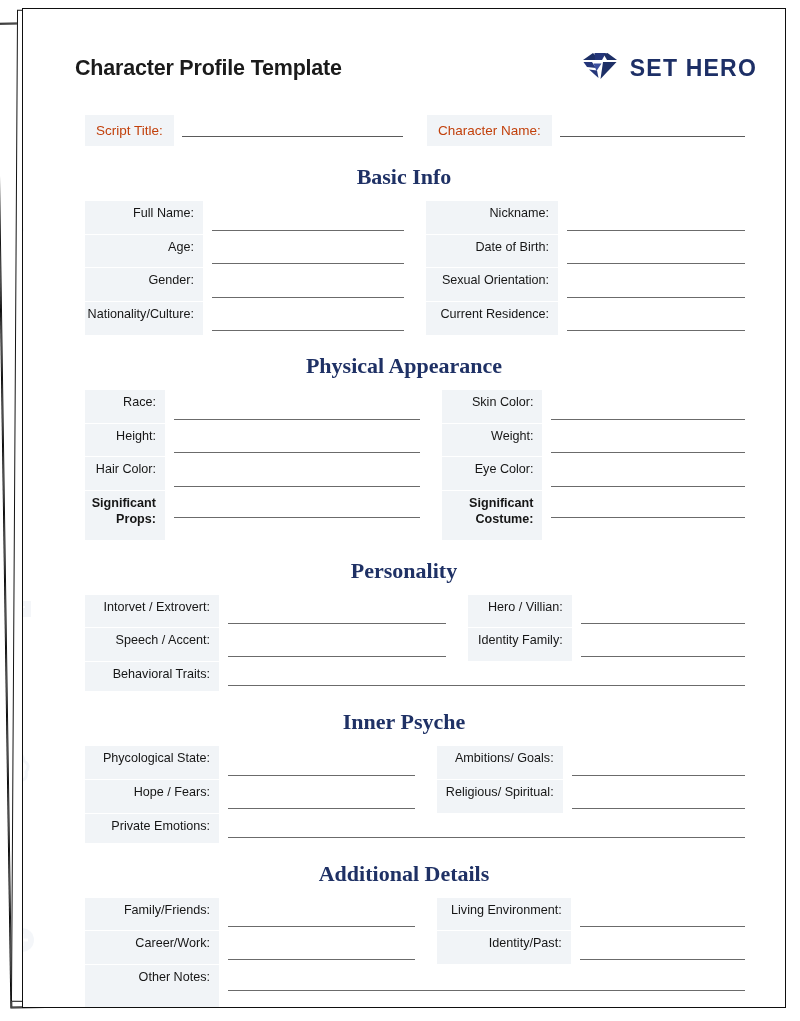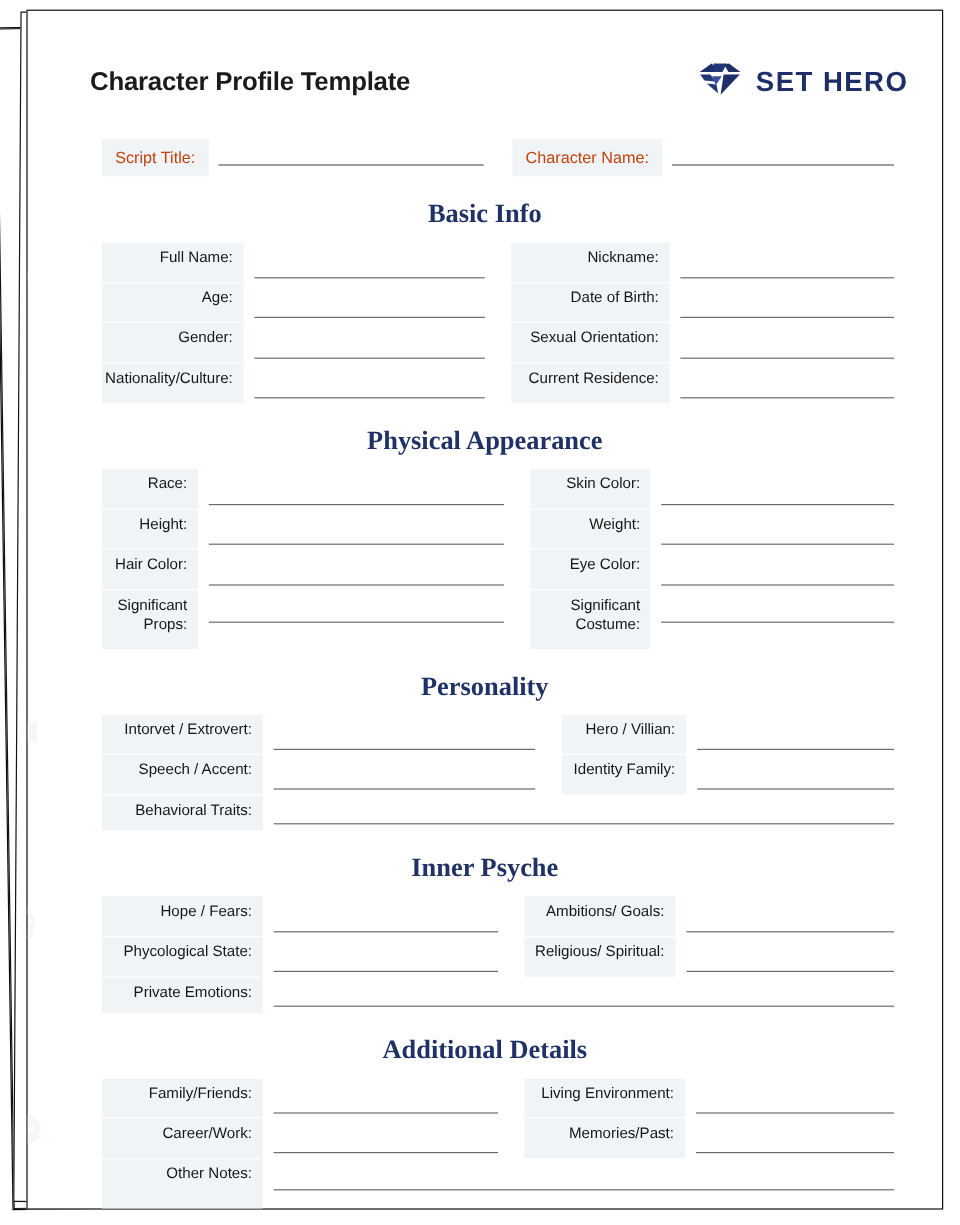--- a/index.html
+++ b/index.html
@@ -122,21 +122,21 @@
     line-height: 1.25;
     border-bottom: 1px solid #ffffff;
   }
   .row:last-child .lbl { border-bottom: none; }
   .row .rule {
     flex: 1;
     align-self: flex-end;
     border-bottom: 1px solid #6b6b6b;
     margin: 0 0 4px 9px;
   }
-  .row.tall { min-height: 46px; }
+  .row.tall { min-height: 46px; font-weight: bold; }
   .row.tall .lbl { align-items: center; }
   .row.tall .rule { margin-bottom: 22px; }
 
   
   .col.left  .lbl { width: 134px; }
   .col.right .lbl { width: 140px; }
 
   .basic .col.left  .lbl { width: 118px; }
   .basic .col.right .lbl { width: 132px; }
 
@@ -378,25 +378,25 @@
           <path d="M27 10 q-12 -5 -14 7 q-7 4 -2 11 q-2 8 7 9 q3 5 9 2"></path>
           <path d="M27 10 q12 -5 14 7 q7 4 2 11 q2 8 -7 9 q-3 5 -9 2"></path>
           <path d="M22 40 q-5 4 0 7 q5 3 0 6" stroke-width="2.5"></path>
           <path d="M23 55 h8" stroke-width="2.5"></path>
         </g>
       </svg>
     </div>
     <div class="cols">
       <div class="col left">
         <div class="row">
+          <div class="lbl">Phycological State:</div>
+          <div class="rule"></div>
+        </div>
+        <div class="row">
           <div class="lbl">Hope / Fears:</div>
-          <div class="rule"></div>
-        </div>
-        <div class="row">
-          <div class="lbl">Phycological State:</div>
           <div class="rule"></div>
         </div>
       </div>
       <div class="col right">
         <div class="row">
           <div class="lbl">Ambitions/ Goals:</div>
           <div class="rule"></div>
         </div>
         <div class="row">
           <div class="lbl">Religious/ Spiritual:</div>
@@ -437,21 +437,21 @@
           <div class="lbl">Career/Work:</div>
           <div class="rule"></div>
         </div>
       </div>
       <div class="col right">
         <div class="row">
           <div class="lbl">Living Environment:</div>
           <div class="rule"></div>
         </div>
         <div class="row">
-          <div class="lbl">Memories/Past:</div>
+          <div class="lbl">Identity/Past:</div>
           <div class="rule"></div>
         </div>
       </div>
     </div>
     <div class="fullrow">
       <div class="lbl" style="width:134px;height:60px">Other Notes:</div>
       <div class="rules">
         <div class="r" style="height:27px"></div>
         <div class="r" style="height:31px"></div>
       </div>

